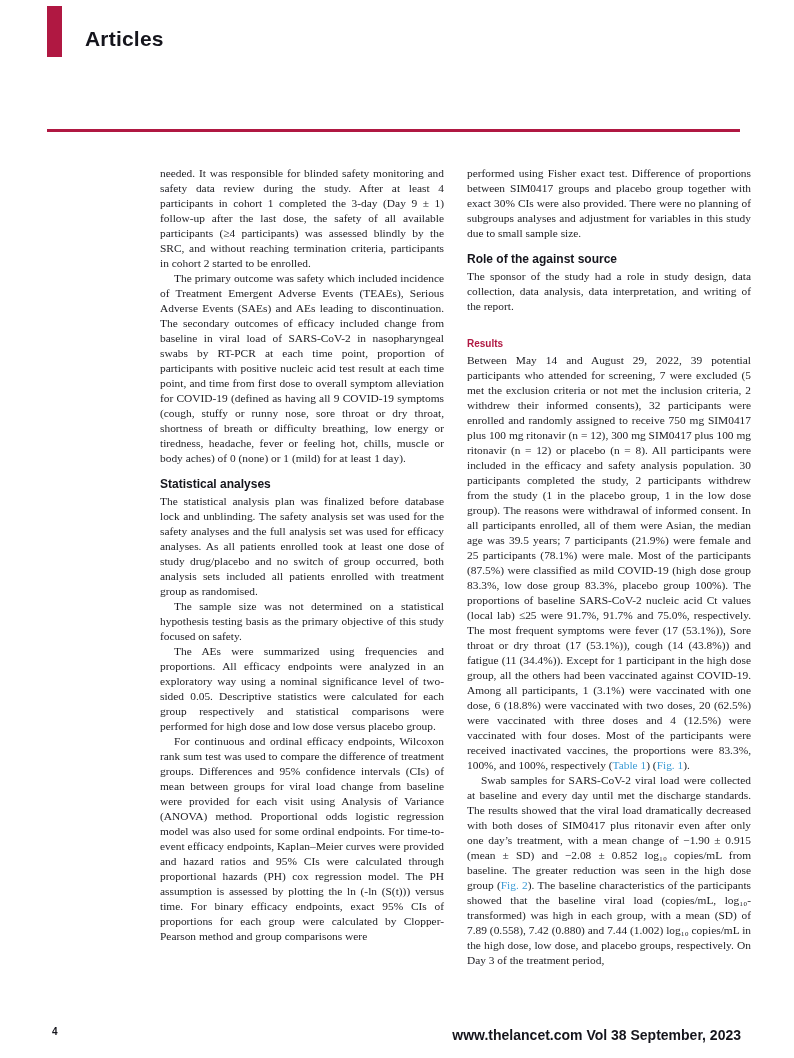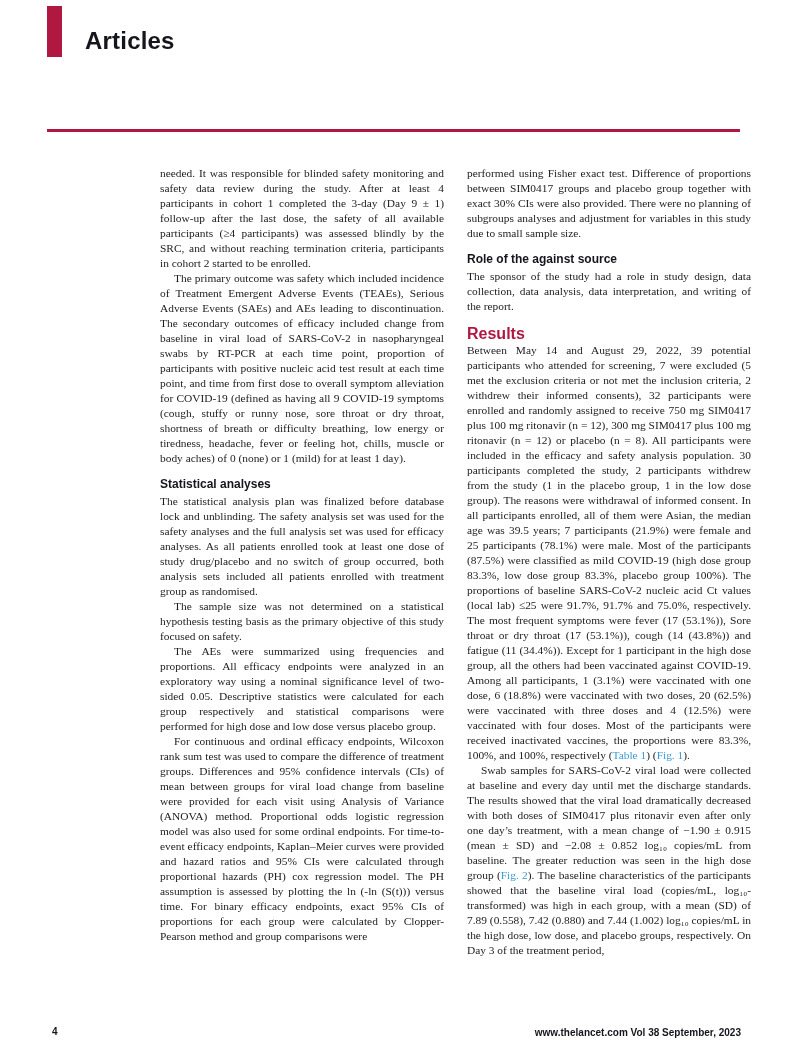--- a/index.html
+++ b/index.html
@@ -12,52 +12,52 @@
     width:794px;height:1058px;position:relative;overflow:hidden;
     font-family:"Liberation Serif", serif;color:var(--ink);
   }
   .accent-bar{
     position:absolute;left:47px;top:6px;width:15px;height:51px;
     background:var(--accent);
   }
   .page-title{
     position:absolute;left:85px;top:27px;margin:0;
     font-family:"Liberation Sans", sans-serif;font-weight:bold;
-    font-size:24px;color:#15151c;letter-spacing:0.2px;
+    font-size:21px;color:#15151c;letter-spacing:0.2px;
   }
   .header-rule{
     position:absolute;left:47px;top:129px;width:693px;height:3px;
     background:var(--accent);
   }
   .columns{
     position:absolute;left:160px;top:166px;width:586px;
     display:flex;gap:23px;
   }
   .col{
     width:284px;min-width:284px;
     font-size:11.4px;line-height:15px;text-align:justify;
   }
   .para{margin:0;}
   .para.indent{text-indent:14px;}
   .subhead{
     margin:11px 0 2px 0;
     font-family:"Liberation Sans", sans-serif;font-weight:bold;
     font-size:12px;color:#15151c;text-align:left;
   }
-  .subhead.accent{color:var(--accent);font-size:16px;margin-top:12px;}
+  .subhead.accent{color:var(--accent);font-size:10px;margin-top:22px;}
   .link{color:var(--link);cursor:pointer;}
   .footer-pagenum{
     position:absolute;left:52px;top:1026px;
     font-family:"Liberation Sans", sans-serif;font-weight:bold;
     font-size:10px;color:#15151c;
   }
   .footer-journal{
     position:absolute;right:53px;top:1027px;
     font-family:"Liberation Sans", sans-serif;font-weight:600;
-    font-size:10px;color:#15151c;
+    font-size:14px;color:#15151c;
   }
 </style>
 </head>
 <body>
 
 <div class="accent-bar"></div>
 <h1 class="page-title">Articles</h1>
 <div class="header-rule"></div>
 
 <div class="columns">

